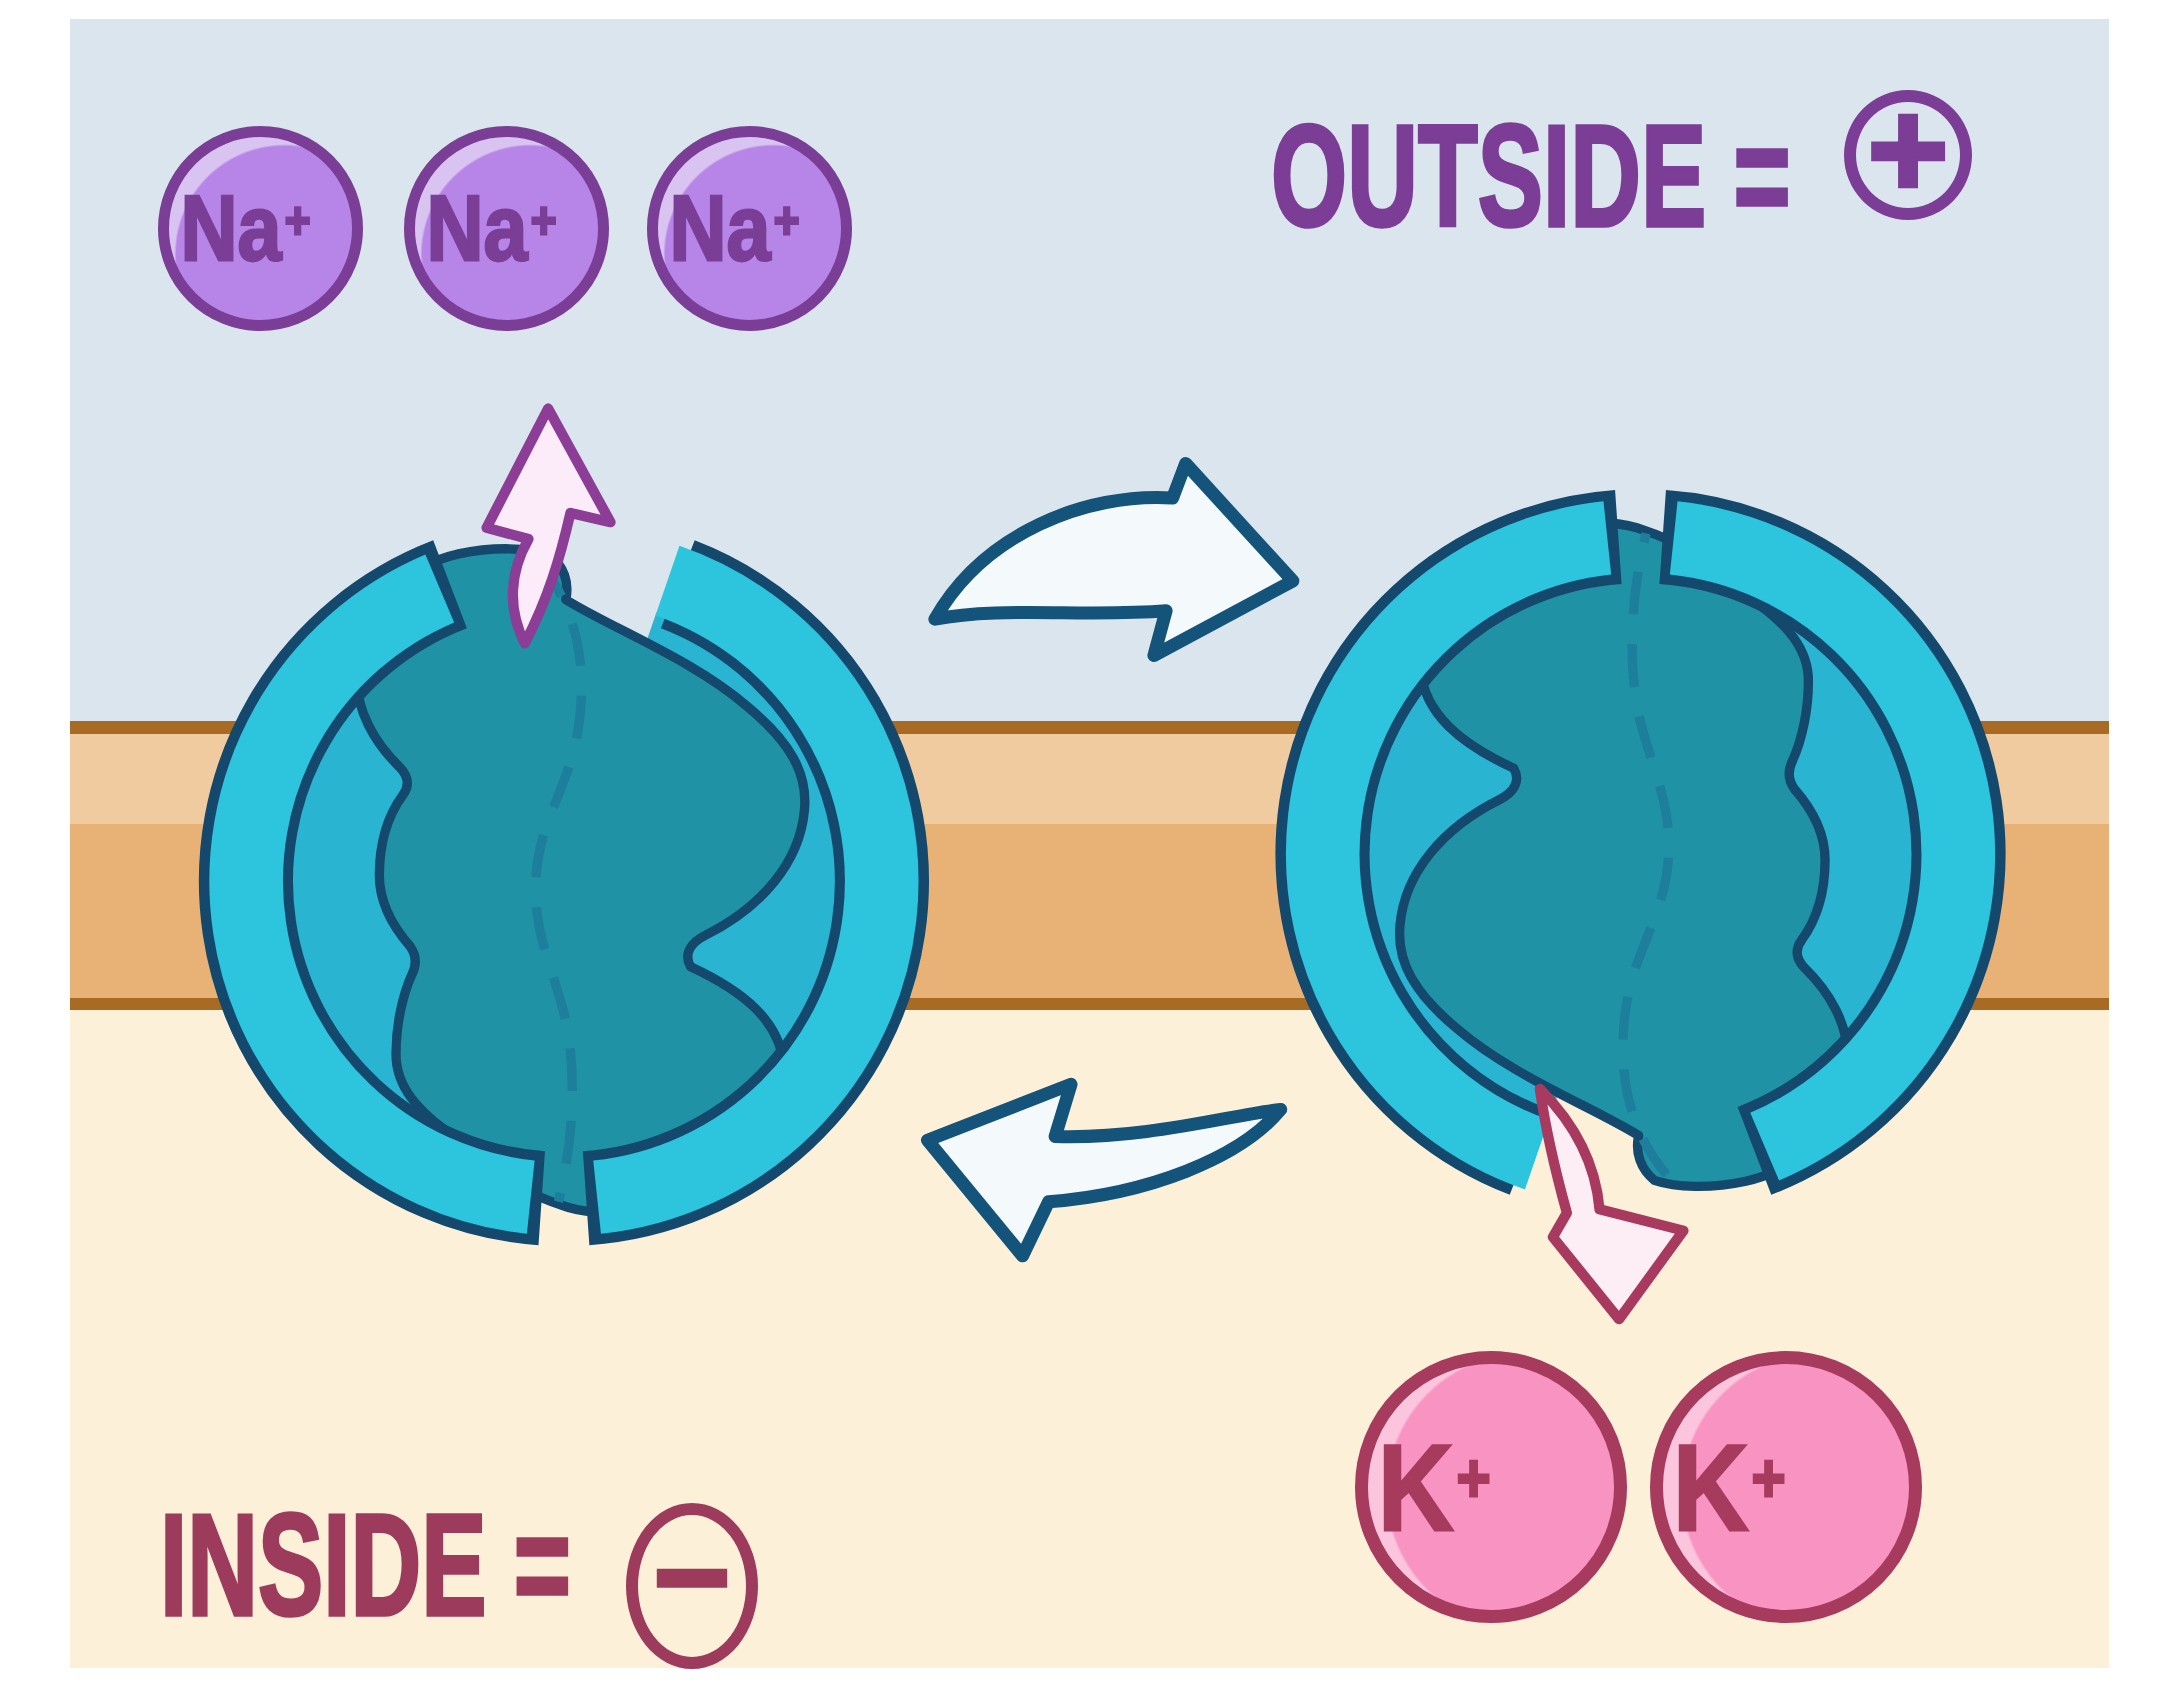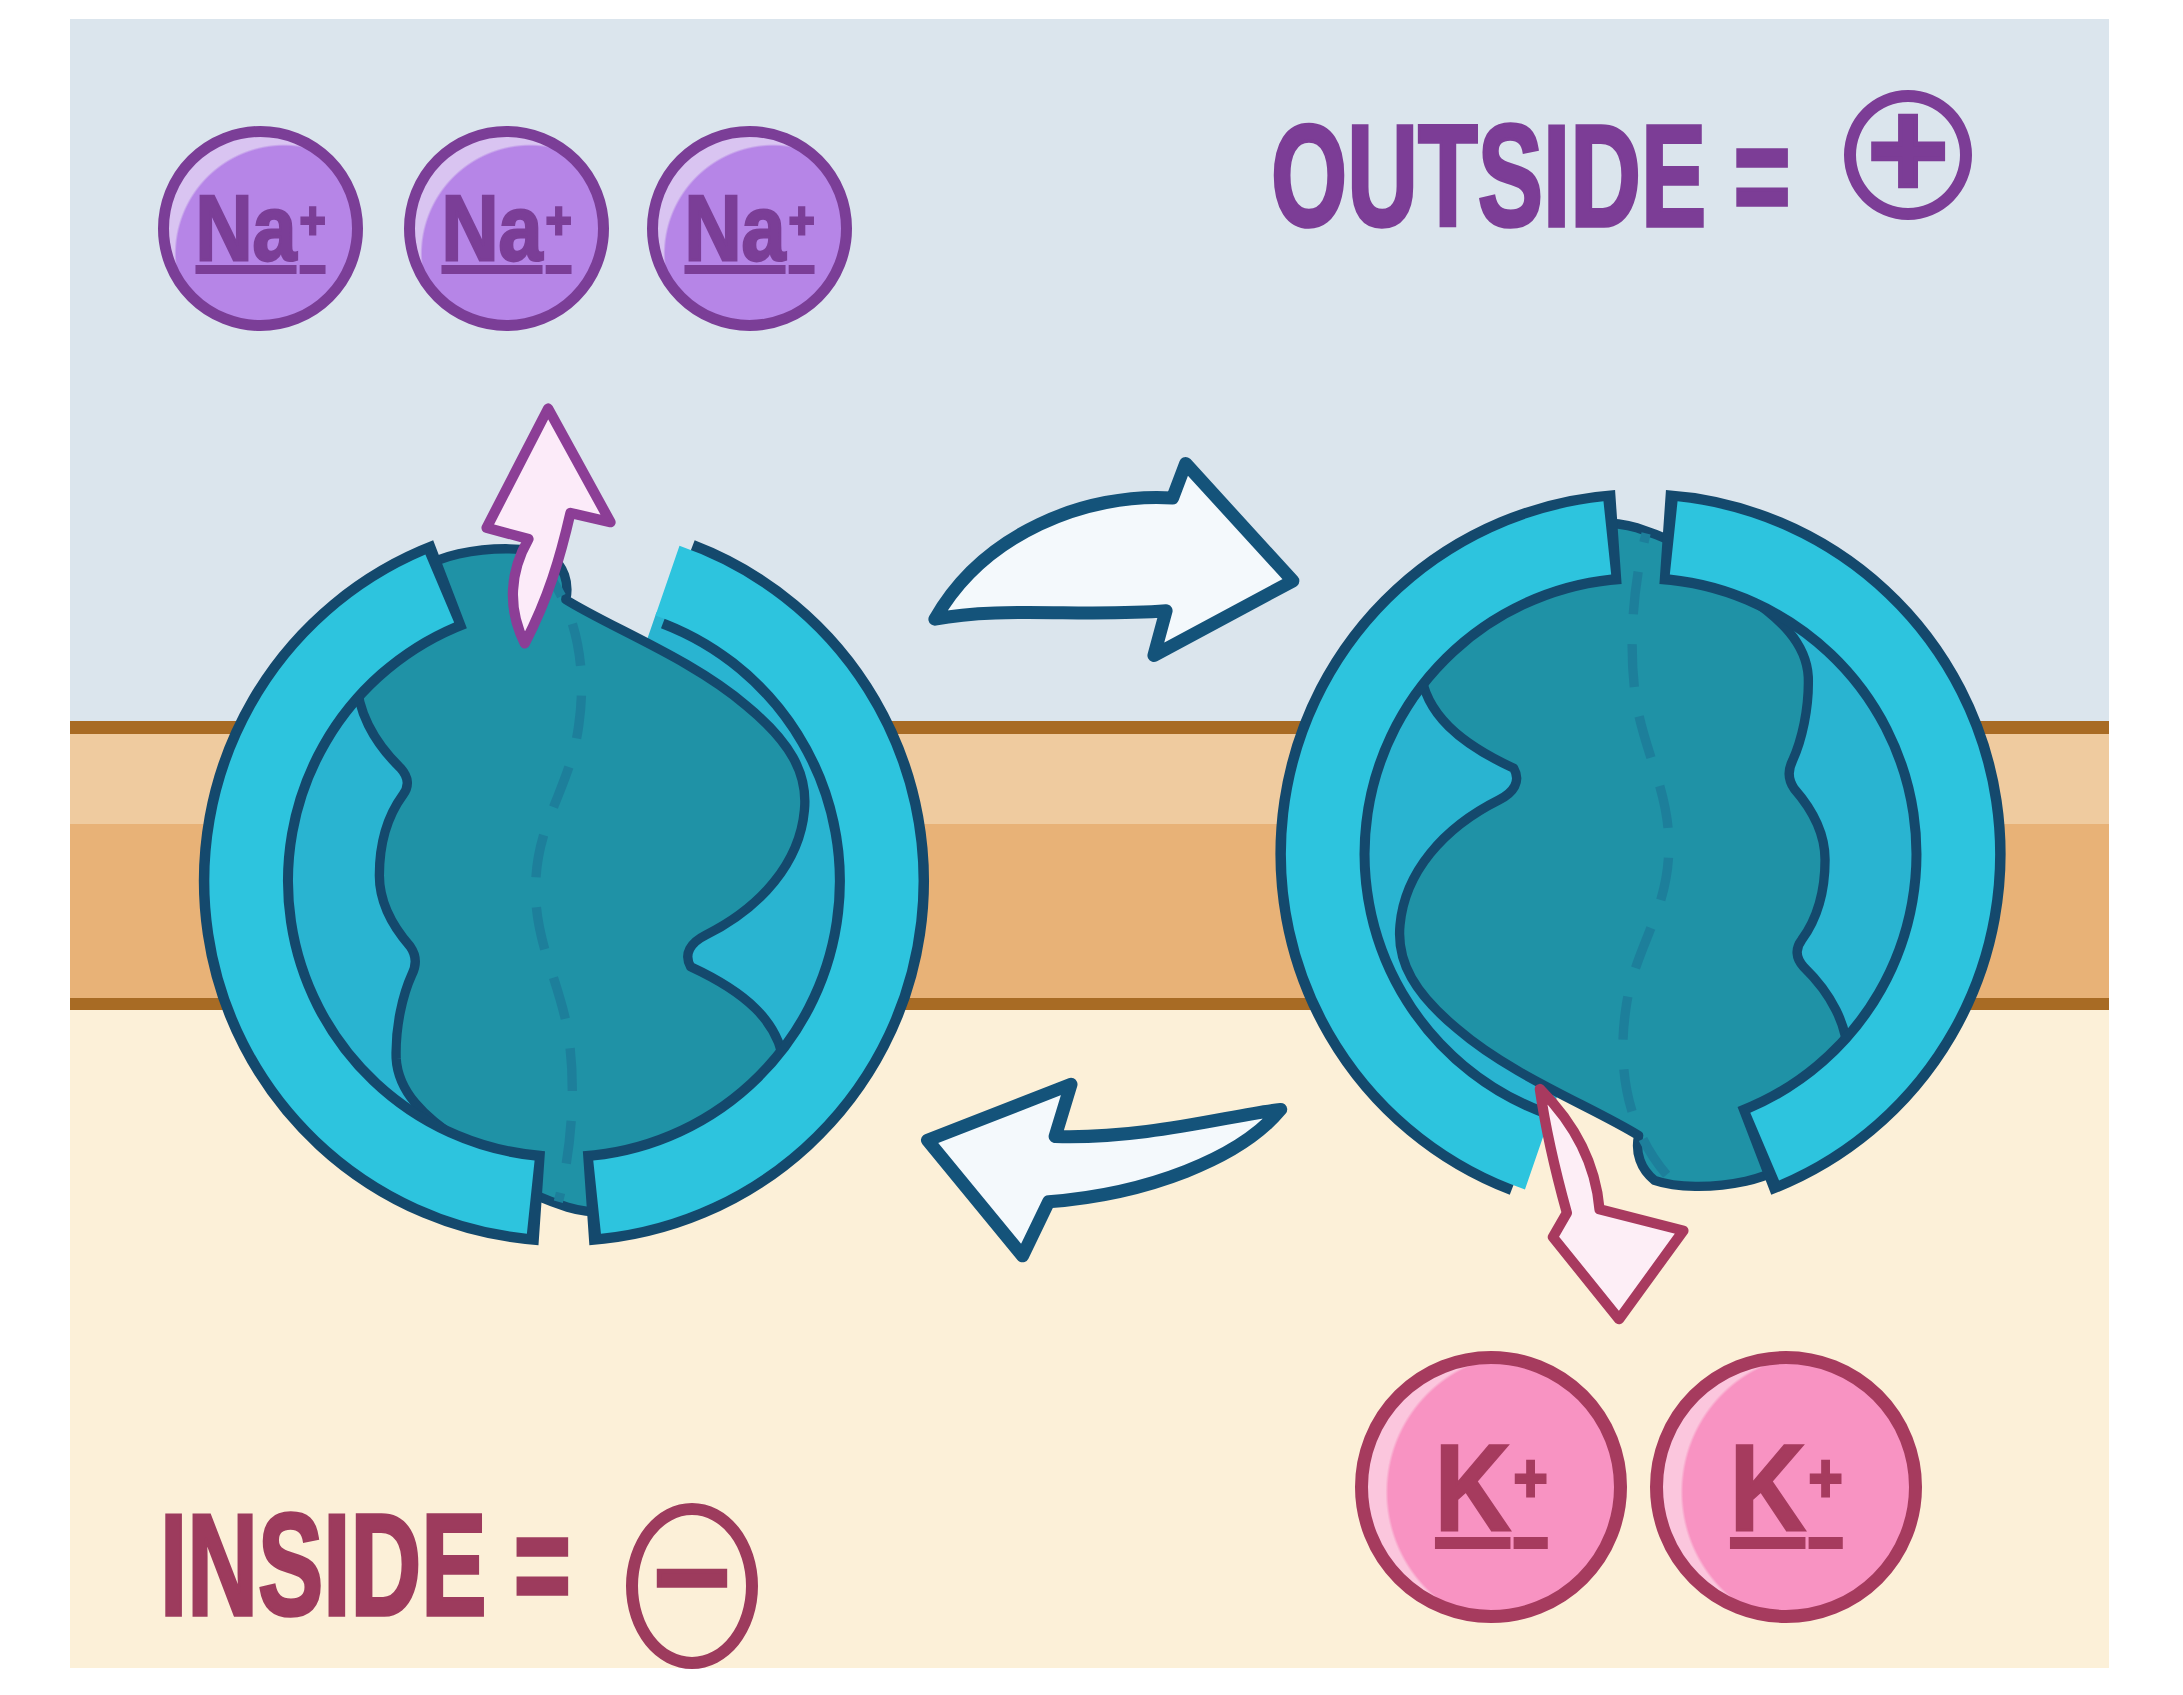--- a/index.html
+++ b/index.html
@@ -21,21 +21,21 @@
   .blob{fill:#1f92a6;stroke:#14496d;stroke-width:10;stroke-linejoin:round;}
   .dash{fill:none;stroke:#1d7f9b;stroke-width:10;stroke-dasharray:46 32;}
   .ringbase{fill:none;stroke:#14496d;stroke-width:101;}
   .ringcyan{fill:none;stroke:#2dc4de;stroke-width:79;}
   .cycle{fill:#f4f9fc;stroke:#14537a;stroke-width:14;stroke-linejoin:round;}
   .na-arrow{fill:#fcebf9;stroke:#8c3e96;stroke-width:11;stroke-linejoin:round;}
   .k-arrow{fill:#fdeef6;stroke:#a83a5f;stroke-width:11;stroke-linejoin:round;}
 
   .ion{
     position:absolute;border-radius:50%;box-sizing:border-box;
-    display:flex;align-items:center;justify-content:center;text-decoration:underline;
+    display:flex;align-items:center;
   }
   .ion .sym{font-weight:700;transform:scaleX(0.85);white-space:nowrap;line-height:1;}
   .chg{font-size:56%;position:relative;top:-0.42em;margin-left:3.7px;}
   .na{
     width:205px;height:205px;border:11.2px solid #7b3e97;color:#7b3e97;
     background:radial-gradient(circle 110px at 63% 64%, #b685e7 98%, #d9c4f1 100%);
   }
   .na .sym{font-size:93px;-webkit-text-stroke:2.8px #7b3e97;}
   .k{
     width:272px;height:272px;border:13px solid #a63b5e;color:#a63b5e;

